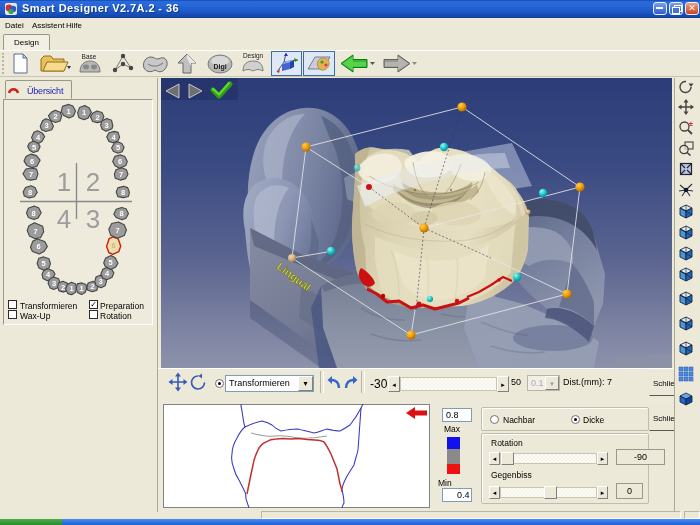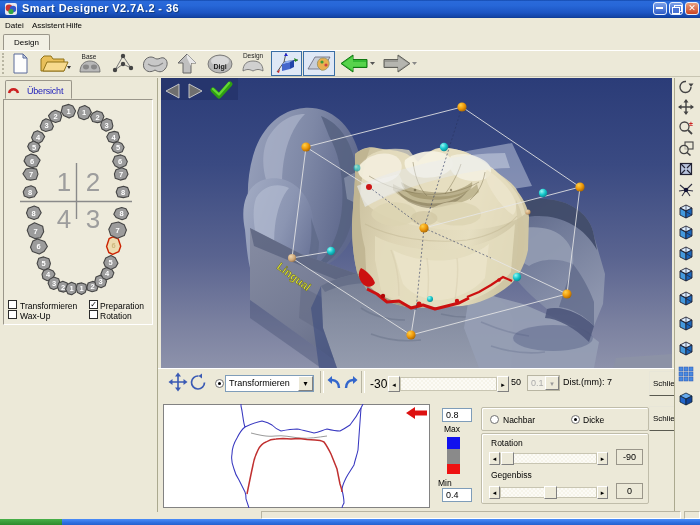--- a/index.html
+++ b/index.html
@@ -463,37 +463,37 @@
 
 <svg class="abs" style="left:405px;top:406px" width="24" height="14" viewBox="0 0 24 14">
   <path d="M10 1 L10 4.5 L22 4.5 L22 9.5 L10 9.5 L10 13 L1 7 Z" fill="#dd1111"></path>
 </svg>
 <div class="abs editbox" style="left:442px;top:408px;width:30px;height:14px;padding-left:3px;line-height:13px">0.8</div>
 <div class="abs lbl" style="left:444px;top:424px">Max</div>
 <div class="abs" style="left:447px;top:437px;width:13px;height:12px;background:#1111ee"></div>
 <div class="abs" style="left:447px;top:449px;width:13px;height:15px;background:#8a8a8a"></div>
 <div class="abs" style="left:447px;top:464px;width:13px;height:10px;background:#ee1111"></div>
 <div class="abs lbl" style="left:438px;top:478px">Min</div>
-<div class="abs editbox" style="left:442px;top:488px;width:30px;height:14px;padding-left:3px;line-height:13px">0.4</div>
+<div class="abs editbox" style="left:442px;top:488px;width:30px;height:14px;padding-left:14px;line-height:13px">0.4</div>
 
 <div class="abs groupbox" style="left:481px;top:407px;width:168px;height:24px"></div>
 <div class="abs radio" style="left:490px;top:415px"></div>
 <div class="abs lbl" style="left:503px;top:415px">Nachbar</div>
 <div class="abs radio" style="left:571px;top:415px">
     <span style="position:absolute;left:2px;top:2px;width:3px;height:3px;border-radius:50%;background:#000"></span>
   </div>
 <div class="abs lbl" style="left:583px;top:415px">Dicke</div>
 
 <div class="abs groupbox" style="left:481px;top:433px;width:168px;height:71px"></div>
 <div class="abs lbl" style="left:491px;top:438px">Rotation</div>
 <div class="abs sbtn" style="left:489px;top:452px;width:11px;height:13px;line-height:12px">◂</div>
 <div class="abs strack" style="left:500px;top:453px;width:97px;height:11px"></div>
 <div class="abs sbtn" style="left:501px;top:452px;width:13px;height:13px"></div>
 <div class="abs sbtn" style="left:597px;top:452px;width:11px;height:13px;line-height:12px">▸</div>
-<div class="abs editbox" style="left:616px;top:449px;width:27px;height:16px;text-align:center;line-height:15px;background:#ece9d8;border-color:#9a968a">-90</div>
+<div class="abs editbox" style="left:616px;top:449px;width:49px;height:16px;text-align:center;line-height:15px;background:#ece9d8;border-color:#9a968a">-90</div>
 <div class="abs lbl" style="left:491px;top:470px">Gegenbiss</div>
 <div class="abs sbtn" style="left:489px;top:486px;width:11px;height:13px;line-height:12px">◂</div>
 <div class="abs strack" style="left:500px;top:487px;width:97px;height:11px"></div>
 <div class="abs sbtn" style="left:544px;top:486px;width:13px;height:13px"></div>
 <div class="abs sbtn" style="left:597px;top:486px;width:11px;height:13px;line-height:12px">▸</div>
 <div class="abs editbox" style="left:616px;top:483px;width:27px;height:16px;text-align:center;line-height:15px;background:#ece9d8;border-color:#9a968a">0</div>
 
 <div class="abs btnface" style="left:649px;top:371px;width:33px;height:25px;line-height:24px;text-align:left;padding-left:3px;font-size:8px">Schließ</div>
 <div class="abs btnface" style="left:649px;top:406px;width:33px;height:25px;line-height:24px;text-align:left;padding-left:3px;font-size:8px">Schließ</div>
 

